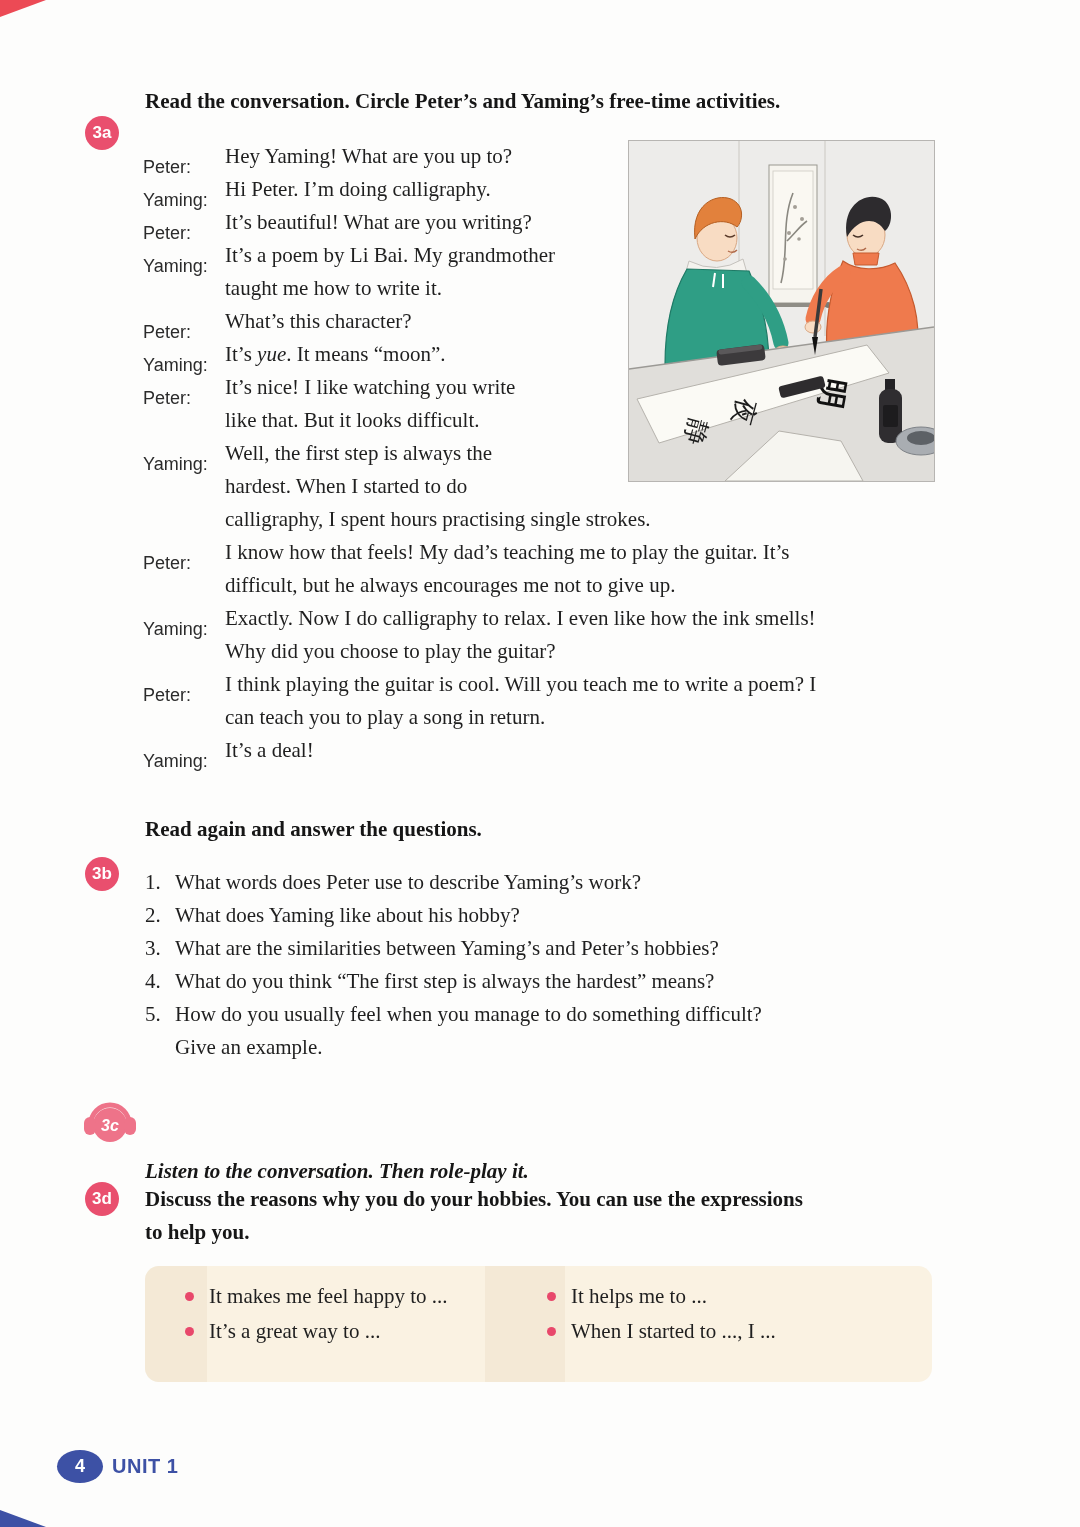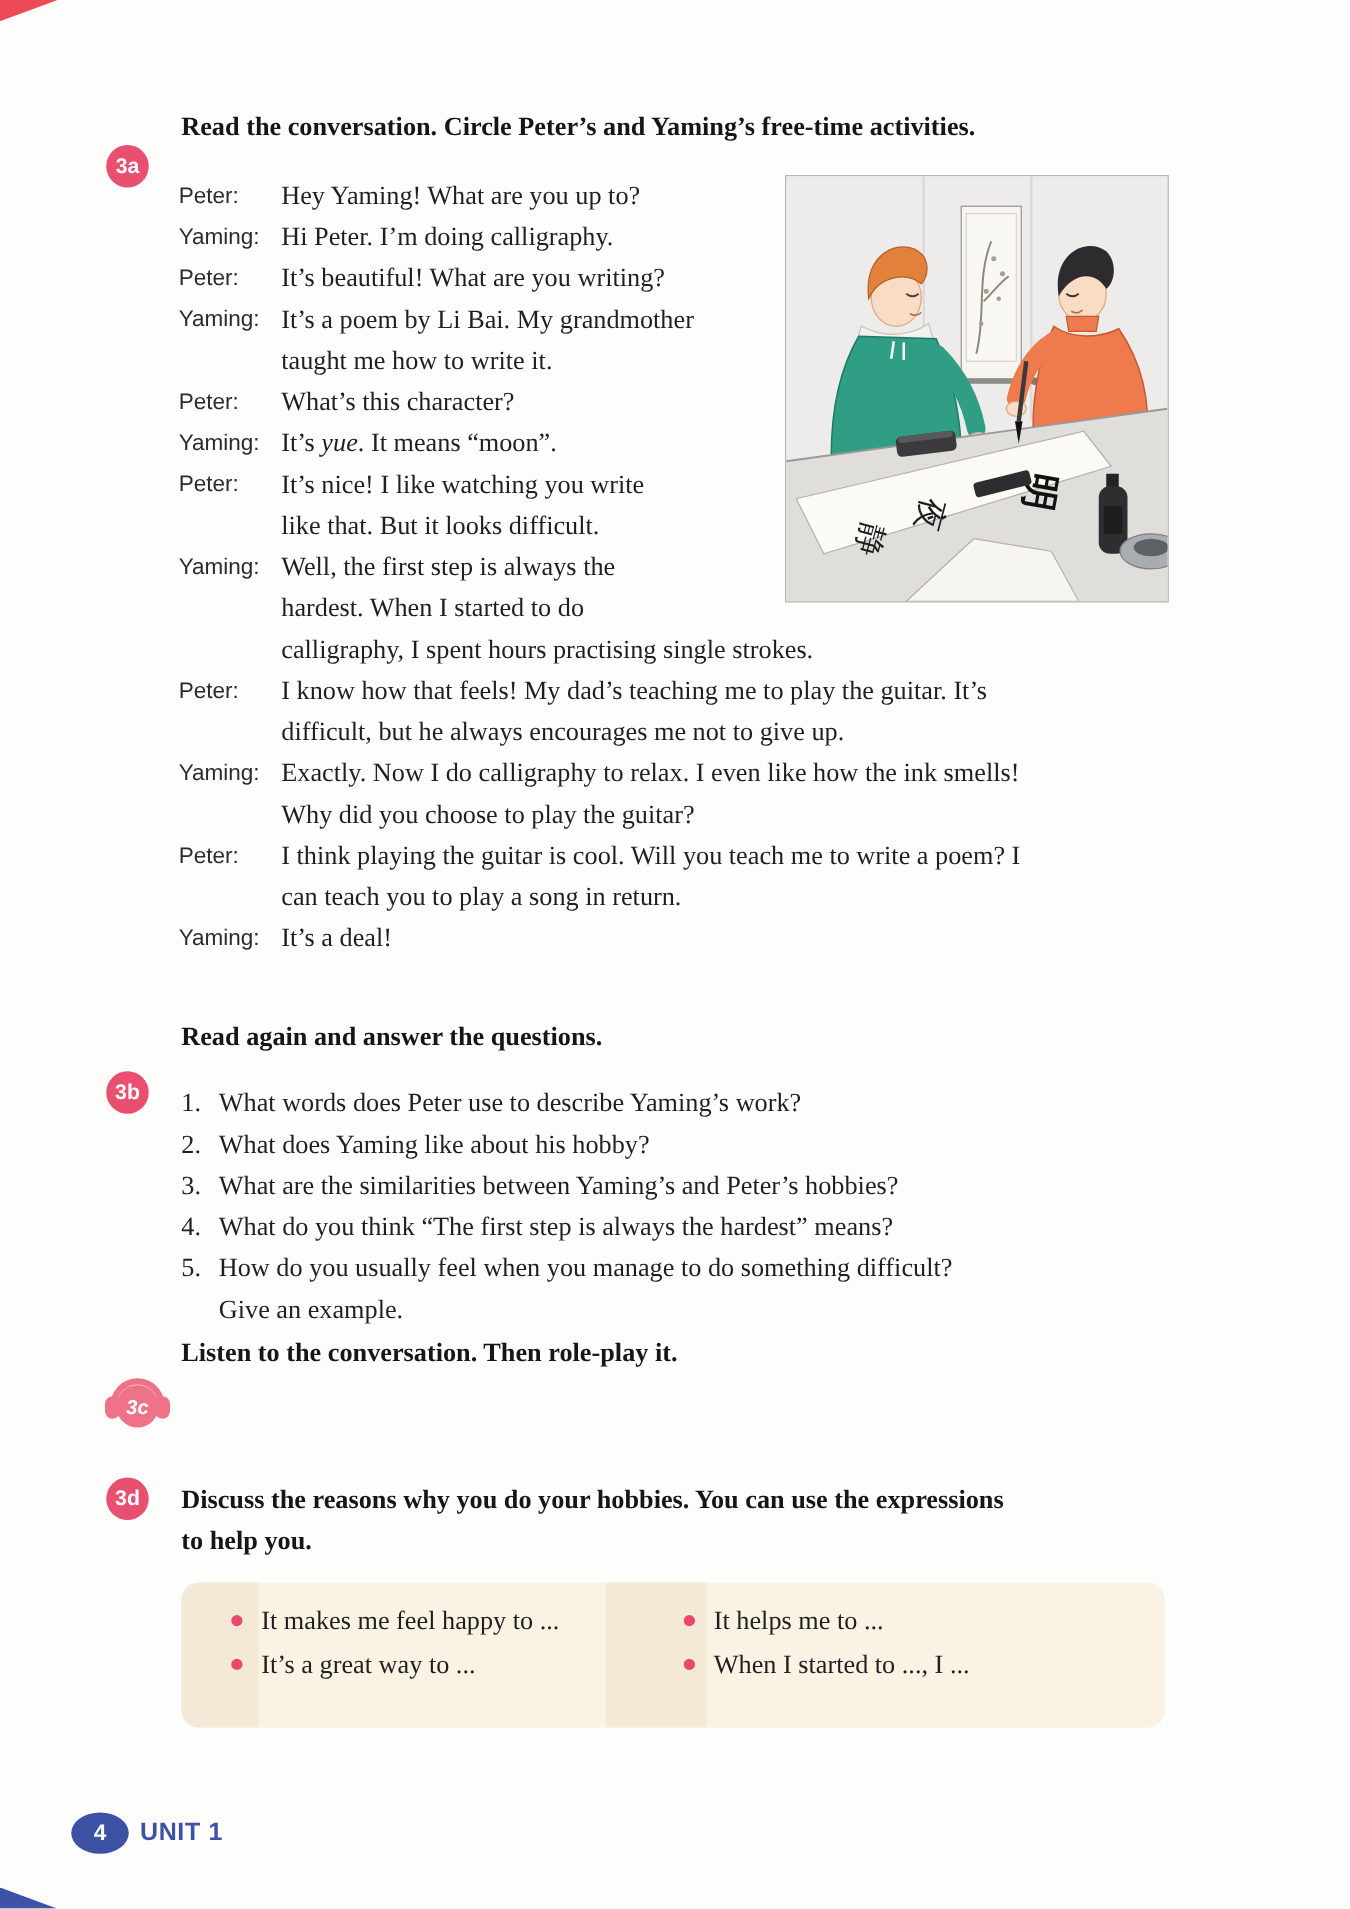--- a/index.html
+++ b/index.html
@@ -10,21 +10,21 @@
   .corner.red{left:0;top:0;background:#ec4a55;clip-path:polygon(0 0,100% 0,0 100%);}
   .corner.blue{left:0;bottom:0;background:#3d51a5;clip-path:polygon(0 0,0 100%,100% 100%);}
   
   .badge{position:absolute;width:34px;height:34px;border-radius:50%;background:#e94f6e;
          color:#fff;font:bold 17px/34px "Liberation Sans",sans-serif;text-align:center;}
   .sec-title{position:absolute;left:145px;font:bold 21px/34px "Liberation Serif",serif;color:#161616;}
   .sec-title.two-line{line-height:33px;}
   
   .dialogue{position:absolute;left:143px;top:140px;}
   .d-row{display:flex;height:33px;}
-  .d-sp{flex:0 0 82px;font:18px/33px "Liberation Sans",sans-serif;color:#2b2b2b;}
+  .d-sp{flex:0 0 82px;font:18px/33px "Liberation Sans",sans-serif;color:#2b2b2b;margin-top:11px;}
   .d-tx{font:21px/33px "Liberation Serif",serif;color:#1f1f1f;white-space:nowrap;}
   .d-tx i{font-style:italic;}
   
   .illus{position:absolute;left:628px;top:140px;width:307px;height:342px;
          border:1px solid #b7b5b2;background:#edecea;box-sizing:border-box;}
   
   .questions{position:absolute;left:145px;top:866px;}
   .q-row{display:flex;height:33px;}
   .q-num{flex:0 0 30px;font:21px/33px "Liberation Serif",serif;}
   .q-tx{font:21px/33px "Liberation Serif",serif;white-space:nowrap;}
@@ -248,21 +248,21 @@
 
   <div class="icon3c">
     <svg width="66" height="56" viewBox="0 0 66 56">
       <path d="M14,32 a19,19 0 0 1 38,0" fill="none" stroke="#ee7389" stroke-width="5" stroke-linecap="round"></path>
       <circle cx="33" cy="33" r="17" fill="#ee7389"></circle>
       <rect x="7" y="25" width="12" height="18" rx="6" fill="#ee7389"></rect>
       <rect x="47" y="25" width="12" height="18" rx="6" fill="#ee7389"></rect>
       <text x="33" y="39" text-anchor="middle" fill="#ffffff" font-size="16" font-weight="bold" font-family="Liberation Sans, sans-serif">3c</text>
     </svg>
   </div>
-  <div class="sec-title" style="top:1065px;">Listen to the conversation. Then role-play it.</div>
+  <div class="sec-title" style="top:1154px;font-style:italic;">Listen to the conversation. Then role-play it.</div>
 
   <div class="badge" style="left:85px;top:1182px;">3d</div>
   <div class="sec-title two-line" style="top:1183px;">
     <div>Discuss the reasons why you do your hobbies. You can use the expressions</div>
     <div>to help you.</div>
   </div>
 
   <div class="expr-box">
     <div class="expr-band" style="left:0;width:62px;border-radius:14px 0 0 14px;"></div>
     <div class="expr-band" style="left:340px;width:80px;"></div>

